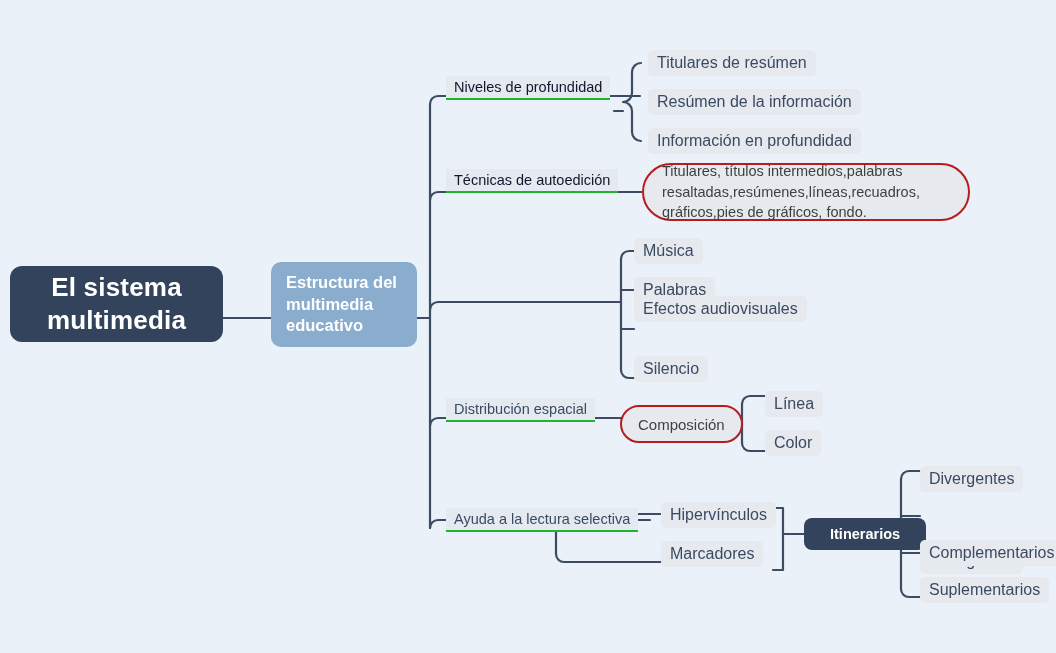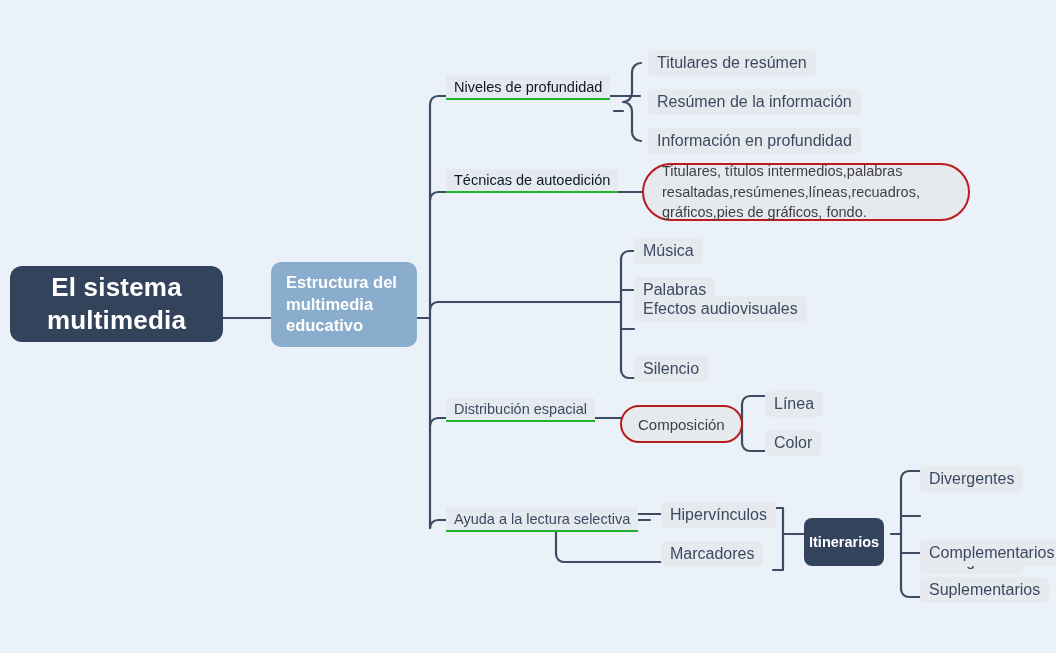--- a/index.html
+++ b/index.html
@@ -57,24 +57,24 @@
     font-size:15px;color:#404040;padding:0 16px;white-space:nowrap;
   }
   .pill.big{
     height:58px;border-radius:29px;
     font-size:14.5px;line-height:1.42;text-align:left;
     justify-content:flex-start;padding:0 18px;
     white-space:normal;
   }
   
   .dark{
-    height:48px;display:flex;align-items:center;justify-content:center;
+    height:32px;display:flex;align-items:center;justify-content:center;
     background:#34435c;border-radius:8px;
     color:#ffffff;font-size:14.5px;font-weight:bold;
-    padding:0 5px;white-space:nowrap;
+    padding:0 26px;white-space:nowrap;
   }
 </style>
 </head>
 <body>
 
 <div id="canvas">
 
   <svg id="wires" viewBox="0 0 1056 653" xmlns="http://www.w3.org/2000/svg">
     <g fill="none" stroke="#3d4c63" stroke-width="2.2" stroke-linecap="round" stroke-linejoin="round">
 

